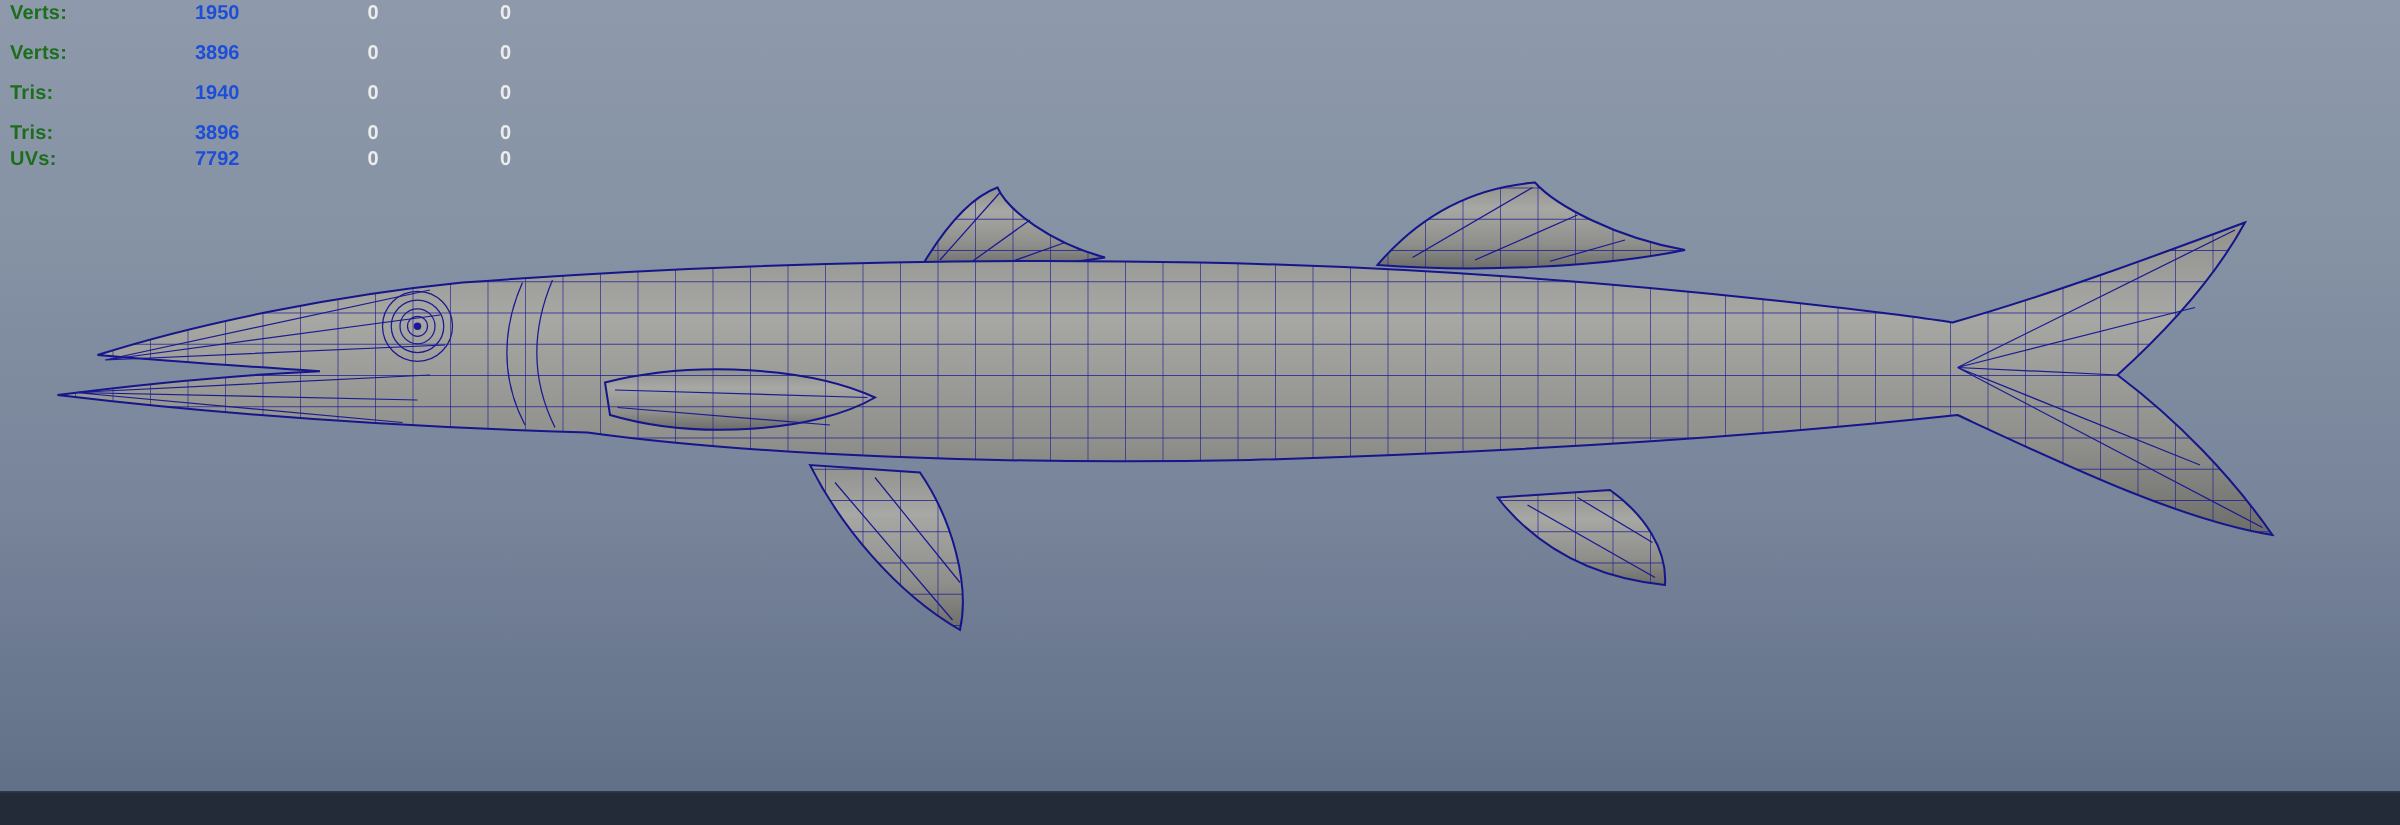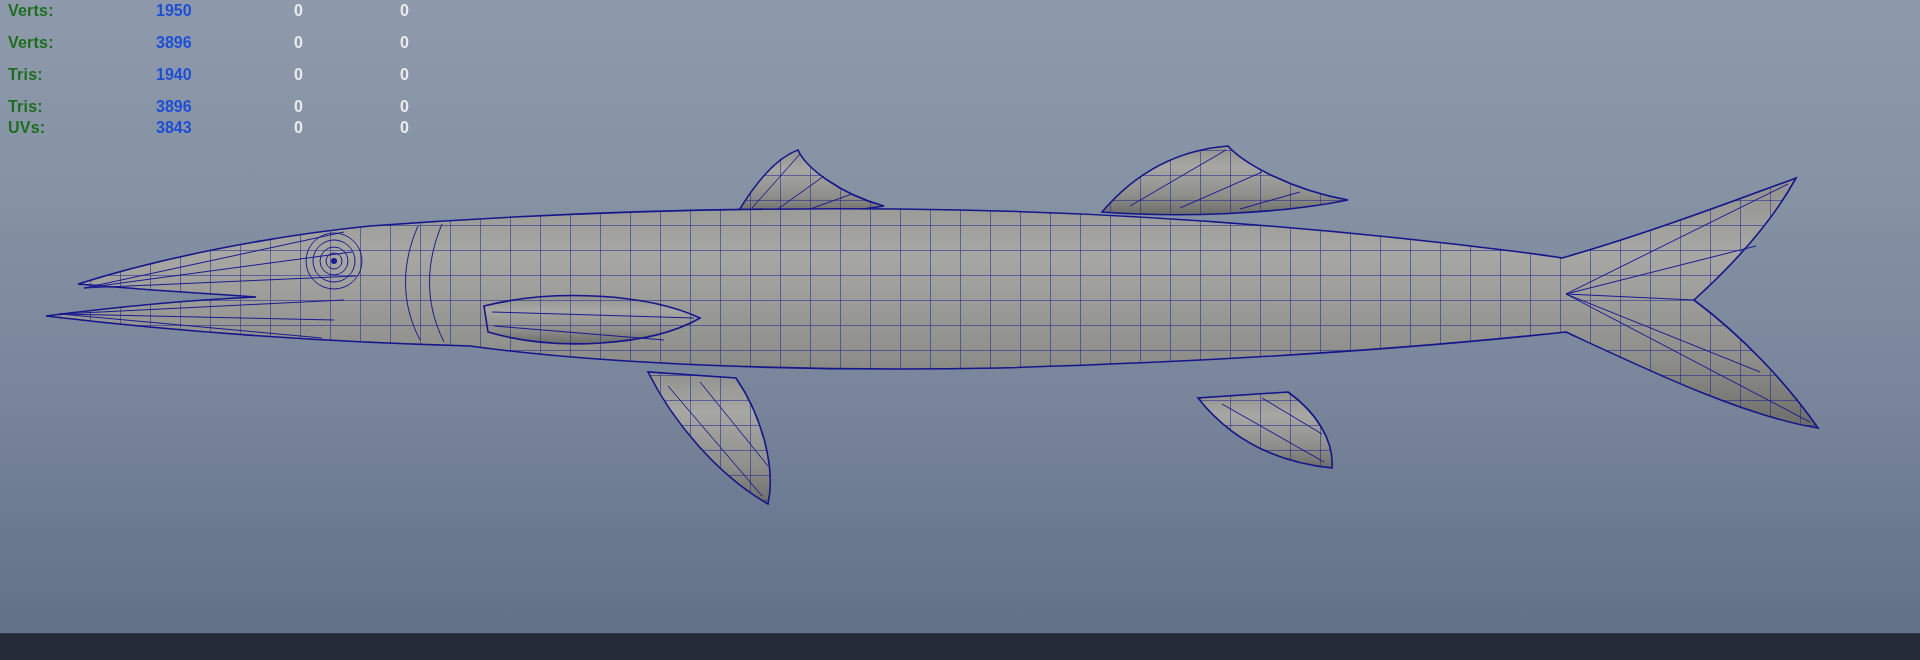--- a/index.html
+++ b/index.html
@@ -137,20 +137,20 @@
       <span class="hud-v3">0</span>
     </div>
     <div class="hud-row" style="top:98px">
       <span class="hud-label">Tris:</span>
       <span class="hud-v1">3896</span>
       <span class="hud-v2">0</span>
       <span class="hud-v3">0</span>
     </div>
     <div class="hud-row" style="top:119px">
       <span class="hud-label">UVs:</span>
-      <span class="hud-v1">3843</span>
+      <span class="hud-v1">7792</span>
       <span class="hud-v2">0</span>
       <span class="hud-v3">0</span>
     </div>
   </div>
 
   <div class="bottom-bar"></div>
 </div>
 
 </body></html>

